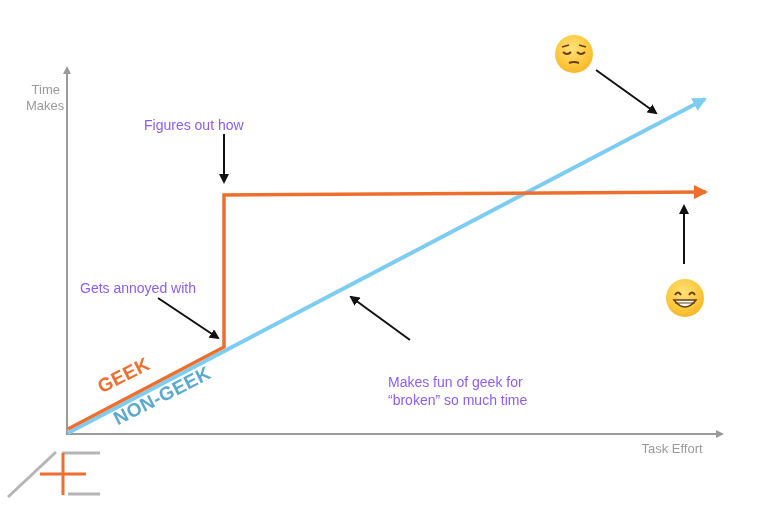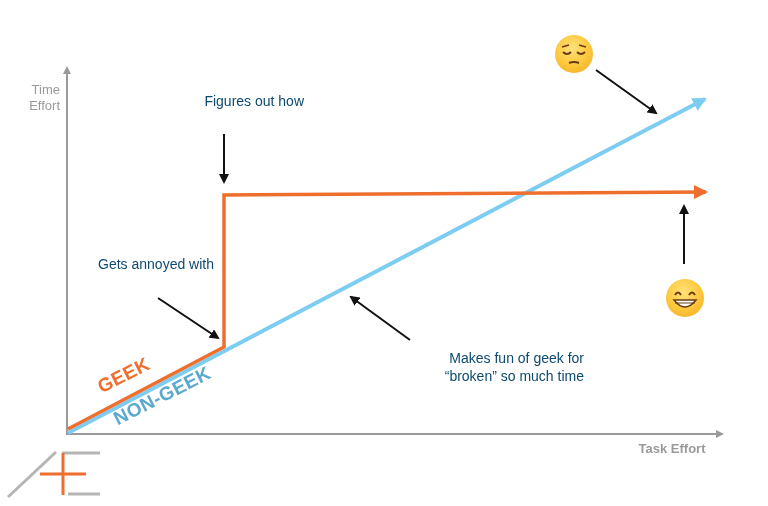--- a/index.html
+++ b/index.html
@@ -1,18 +1,18 @@
 <!DOCTYPE html>
 <html><head>
 <meta charset="utf-8">
 <style>
   html, body { margin: 0; padding: 0; background: #ffffff; }
   body { width: 768px; height: 506px; position: relative; overflow: hidden; font-family: "Liberation Sans", "DejaVu Sans", sans-serif; }
   svg { position: absolute; left: 0; top: 0; }
-  .label { position: absolute; color: #0c4a6e; font-size: 14px; line-height: 18px; text-align: right; white-space: nowrap; }
+  .label { position: absolute; color: #8b5cf6; font-size: 14px; line-height: 18px; text-align: left; white-space: nowrap; margin-top: 24px; }
   .axis-label { position: absolute; color: #9a9a9a; font-size: 13px; line-height: 16px; white-space: nowrap; }
   .emoji { position: absolute; width: 38px; height: 38px; border-radius: 50%; background: radial-gradient(circle at 45% 35%, #ffe27a 0%, #fcc63a 55%, #f0a522 100%); }
   .series-tag { position: absolute; font-weight: bold; font-size: 19px; letter-spacing: 0.5px; transform-origin: left bottom; white-space: nowrap; }
 </style>
 </head>
 <body>
 
 <svg width="768" height="506" viewBox="0 0 768 506">
   <defs>
     <marker id="axisHead" markerWidth="8" markerHeight="8" refX="6" refY="4" orient="auto" markerUnits="userSpaceOnUse">
@@ -64,33 +64,33 @@
     <line x1="8" y1="497" x2="56" y2="452" stroke="#b5b5b5" stroke-width="3"></line>
     <line x1="62" y1="453" x2="100" y2="453" stroke="#b5b5b5" stroke-width="3"></line>
     <line x1="68" y1="494" x2="100" y2="494" stroke="#b5b5b5" stroke-width="3"></line>
     <line x1="40" y1="474" x2="86" y2="474" stroke="#ee6f2d" stroke-width="3"></line>
     <line x1="63" y1="453" x2="63" y2="495" stroke="#ee6f2d" stroke-width="3"></line>
   </g>
 </svg>
 
 <div class="axis-label" style="left:26px; top:82px; text-align:right; width:34px;">
   <div>Time</div>
-  <div>Effort</div>
+  <div>Makes</div>
 </div>
-<div class="axis-label" style="left:612px; top:441px; width:120px; text-align:center;font-weight:bold;">
+<div class="axis-label" style="left:612px; top:441px; width:120px; text-align:center;">
   <div>Task Effort</div>
 </div>
 
 <div class="label" style="left:144px; top:92px; width:160px;">
   <div>Figures out how</div>
 </div>
-<div class="label" style="left:54px; top:255px; width:160px;">
+<div class="label" style="left:80px; top:255px; width:160px;">
   <div>Gets annoyed with</div>
 </div>
-<div class="label" style="left:404px; top:349px; width:180px;">
+<div class="label" style="left:388px; top:349px; width:180px;">
   <div>Makes fun of geek for</div>
   <div>“broken” so much time</div>
 </div>
 
 <div class="series-tag" style="left:104px; top:376px; color:#ee6f2d; transform: rotate(-27deg);">GEEK</div>
 <div class="series-tag" style="left:120px; top:408px; color:#5ba9cf; transform: rotate(-27deg);">NON-GEEK</div>
 
 <div class="emoji" style="left:555px; top:35px;">
   <svg width="38" height="38" viewBox="0 0 38 38" style="position:static">
     <path d="M8 17 Q12 21 16 17" stroke="#6b3b12" stroke-width="2" fill="none"></path>

